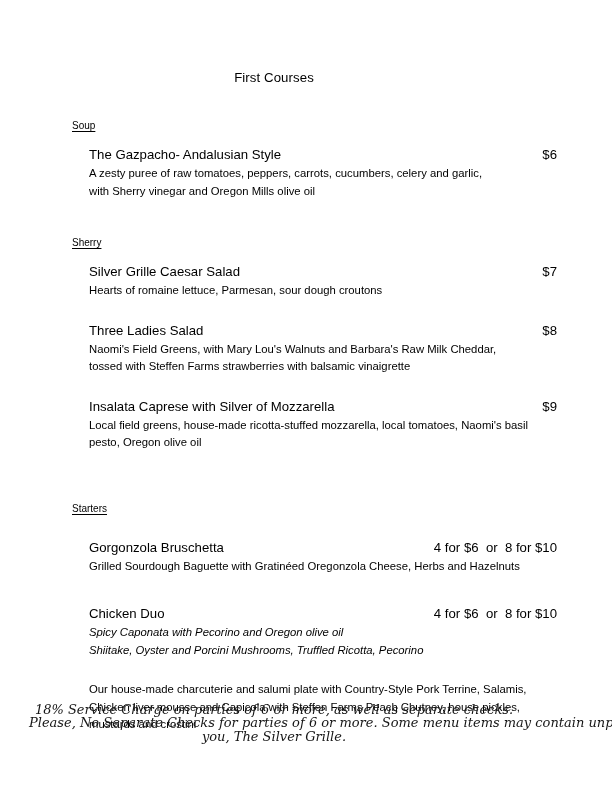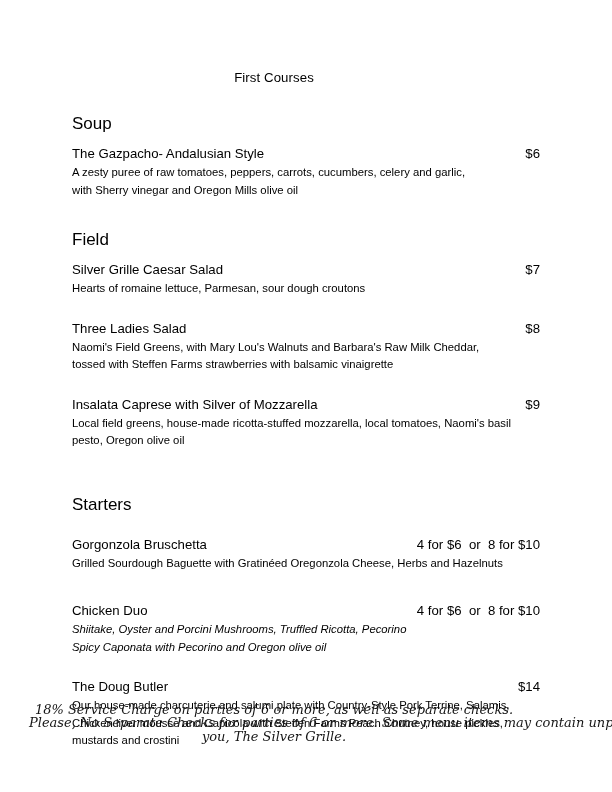--- a/index.html
+++ b/index.html
@@ -27,30 +27,31 @@
     text-align: center;
     font-size: 13.2px;
     line-height: 16px;
     margin-top: 70px;
     letter-spacing: 0.1px;
   }
   .section {
     margin-top: 0;
   }
   .section-heading {
-    font-size: 17px;
+    font-size: 10px;
     line-height: 16px;
+    text-decoration: underline;
     text-underline-offset: 2px;
     display: inline-block;
   }
   .sec-soup     { margin-top: 29px; }
   .sec-salads   { margin-top: 32px; }
   .sec-starters { margin-top: 46px; }
 
-  .item { margin-top: 12px; }
+  .item { margin-top: 12px; margin-left: 17px; }
   .item-first { margin-top: 12px; }
   .item-gap-lg { margin-top: 22px; }
 
   .item-line {
     display: flex;
     align-items: baseline;
     justify-content: space-between;
     width: 468px;
   }
   .item-name {
@@ -109,21 +110,21 @@
         <span class="item-price">$6</span>
       </div>
       <div class="item-desc">
         <span class="desc-line">A zesty puree of raw tomatoes, peppers, carrots, cucumbers, celery and garlic,</span>
         <span class="desc-line">with Sherry vinegar and Oregon Mills olive oil</span>
       </div>
     </div>
   </div>
 
   <div class="section sec-salads">
-    <div class="section-heading">Field</div>
+    <div class="section-heading">Sherry</div>
 
     <div class="item item-first">
       <div class="item-line">
         <span class="item-name">Silver Grille Caesar Salad</span>
         <span class="item-price">$7</span>
       </div>
       <div class="item-desc">
         <span class="desc-line">Hearts of romaine lettuce, Parmesan, sour dough croutons</span>
       </div>
     </div>
@@ -163,30 +164,26 @@
         <span class="desc-line">Grilled Sourdough Baguette with Gratinéed Oregonzola Cheese, Herbs and Hazelnuts</span>
       </div>
     </div>
 
     <div class="item item-gap-lg" style="margin-top:30px;">
       <div class="item-line">
         <span class="item-name">Chicken Duo</span>
         <span class="item-price">4 for $6  or  8 for $10</span>
       </div>
       <div class="item-desc italic">
+        <span class="desc-line">Spicy Caponata with Pecorino and Oregon olive oil</span>
         <span class="desc-line">Shiitake, Oyster and Porcini Mushrooms, Truffled Ricotta, Pecorino</span>
-        <span class="desc-line">Spicy Caponata with Pecorino and Oregon olive oil</span>
       </div>
     </div>
 
     <div class="item item-gap-lg">
-      <div class="item-line">
-        <span class="item-name">The Doug Butler</span>
-        <span class="item-price">$14</span>
-      </div>
       <div class="item-desc">
         <span class="desc-line">Our house-made charcuterie and salumi plate with Country-Style Pork Terrine, Salamis,</span>
         <span class="desc-line">Chicken liver mousse and Capicola with Steffen Farms Peach Chutney, house pickles,</span>
         <span class="desc-line">mustards and crostini</span>
       </div>
     </div>
   </div>
 
   <div class="footer">
     <span>18% Service Charge on parties of 6 or more, as well as separate checks.</span>

